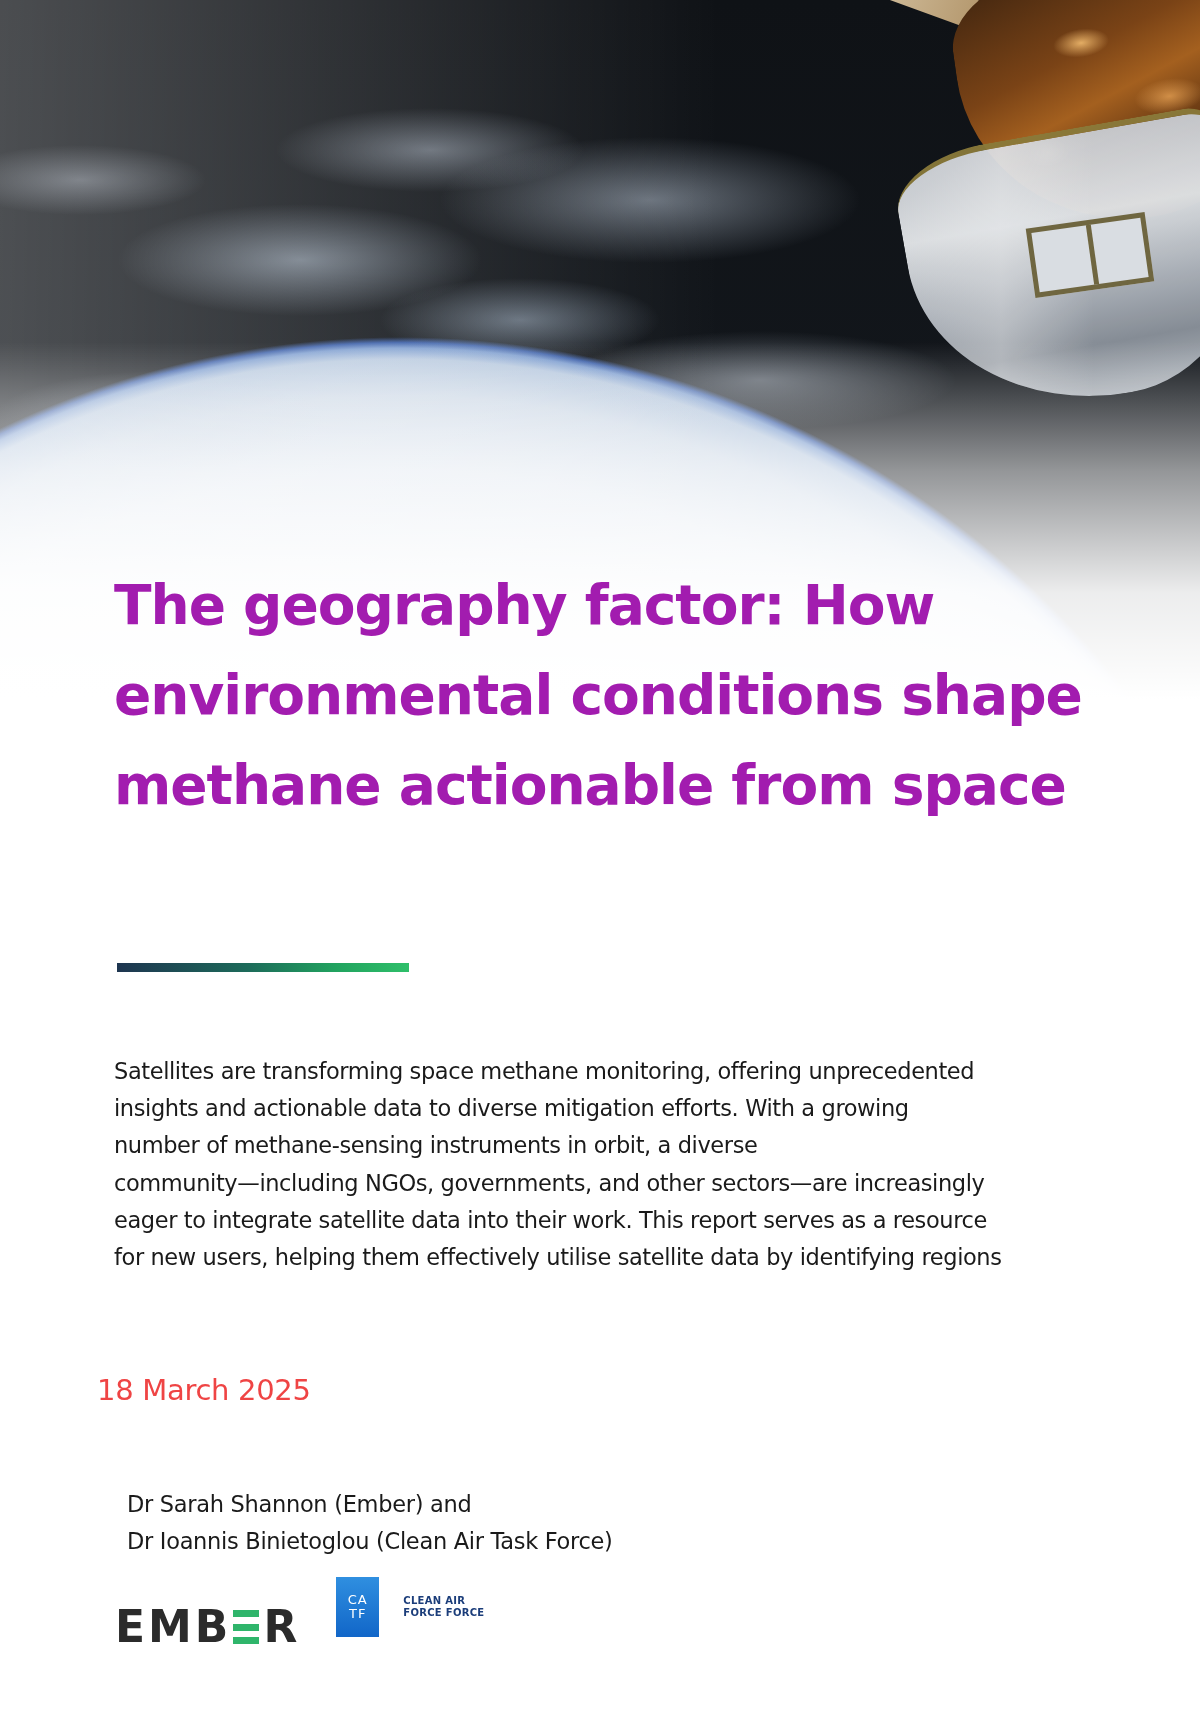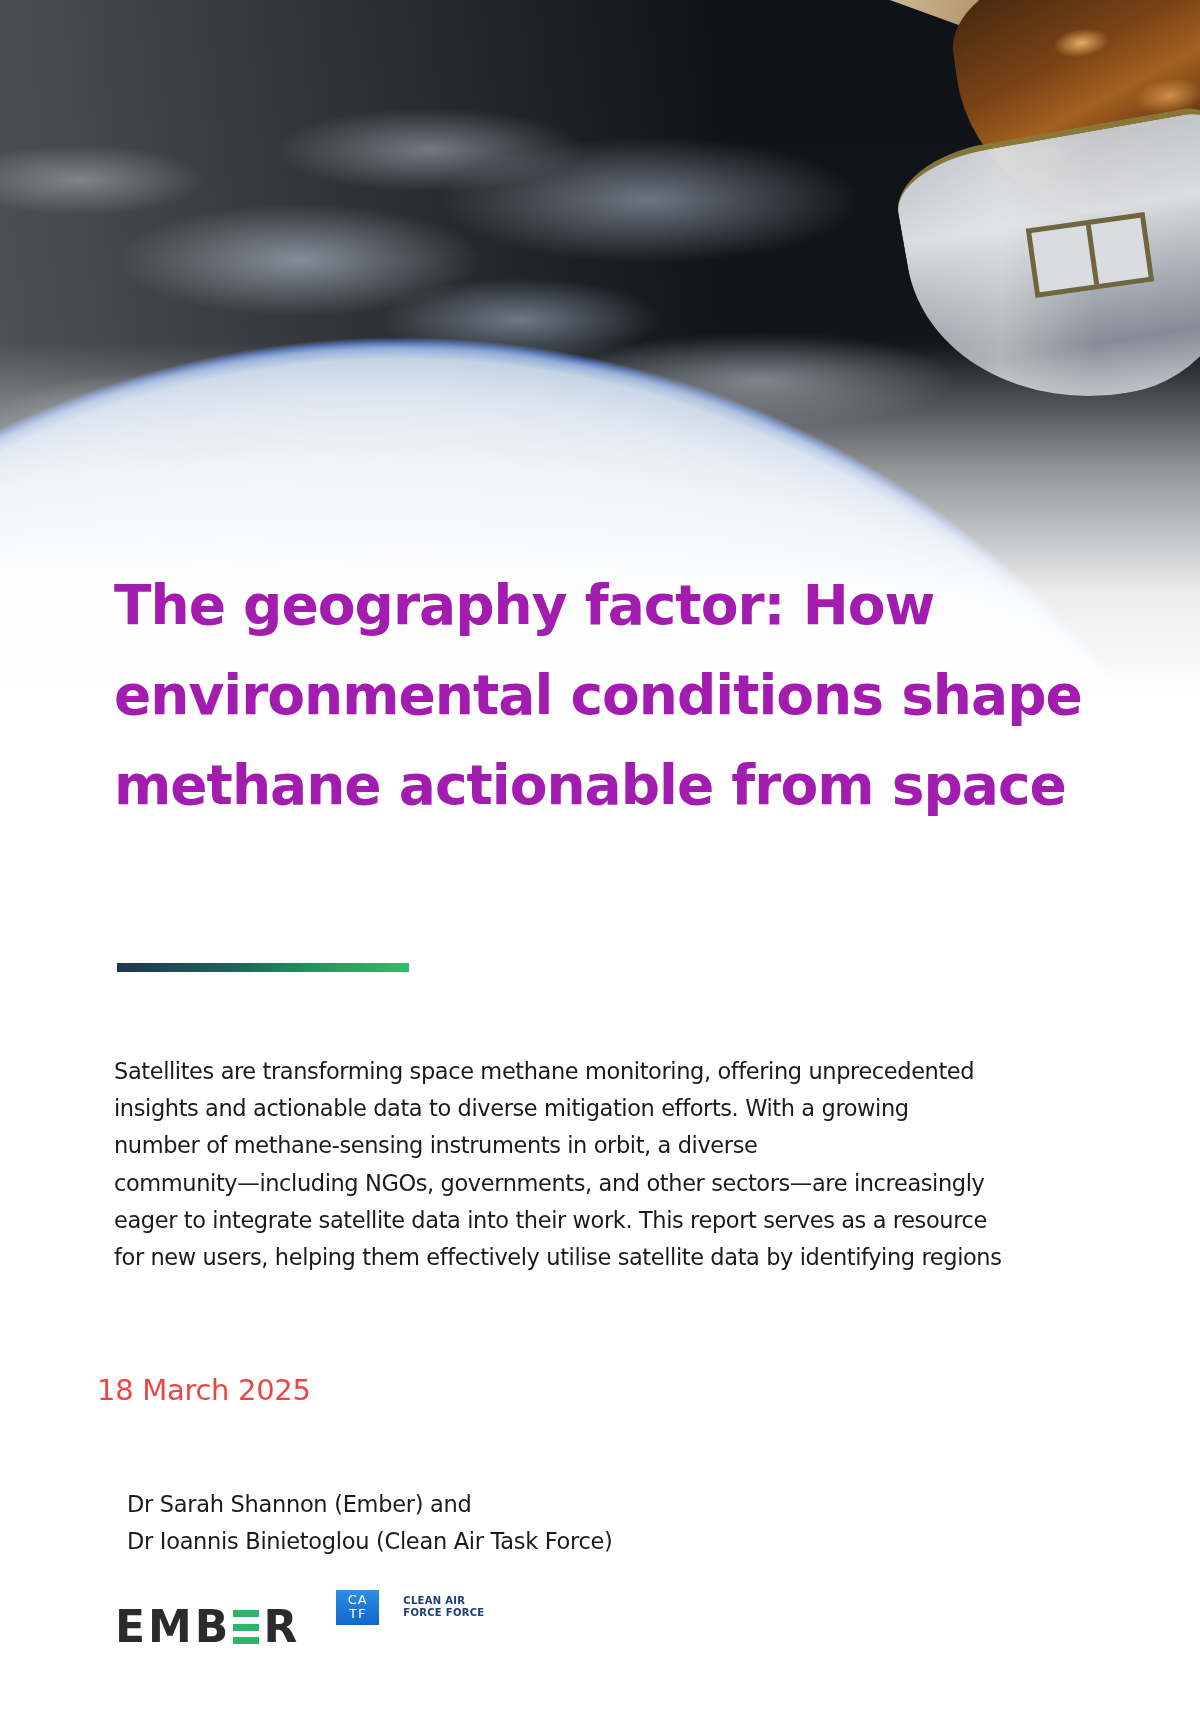--- a/index.html
+++ b/index.html
@@ -112,21 +112,21 @@
       font-family: "DejaVu Sans", sans-serif; font-weight: bold; font-size: 44px; line-height: 40px;
       color: #2b2b2b; letter-spacing: 3px; margin-top: 40px;
     }
     .ember-e {
       display: inline-flex; flex-direction: column; justify-content: space-between;
       width: 26px; height: 34px; margin: 0 4px 0 2px;
     }
     .ember-e i { display: block; height: 7px; background: #2fb56b; }
     .catf-logo { display: flex; align-items: center; margin-left: 36px; }
     .catf-mark {
-      width: 43px; height: 35px; background: linear-gradient(180deg, #2f8fe0 0%, #1166c8 100%);
+      width: 43px; height: 60px; background: linear-gradient(180deg, #2f8fe0 0%, #1166c8 100%);
       color: #ffffff; font-family: "DejaVu Sans", sans-serif; font-size: 13px; line-height: 14px;
       display: flex; flex-direction: column; align-items: center; justify-content: center; letter-spacing: 1px;
     }
     .catf-words {
       margin-left: 24px; font-family: "DejaVu Sans", sans-serif; font-weight: bold;
       font-size: 10px; line-height: 12px; color: #1b3d7a; letter-spacing: 0.3px;
     }
     .catf-words span { display: block; white-space: nowrap; }
   </style>
 </head>

